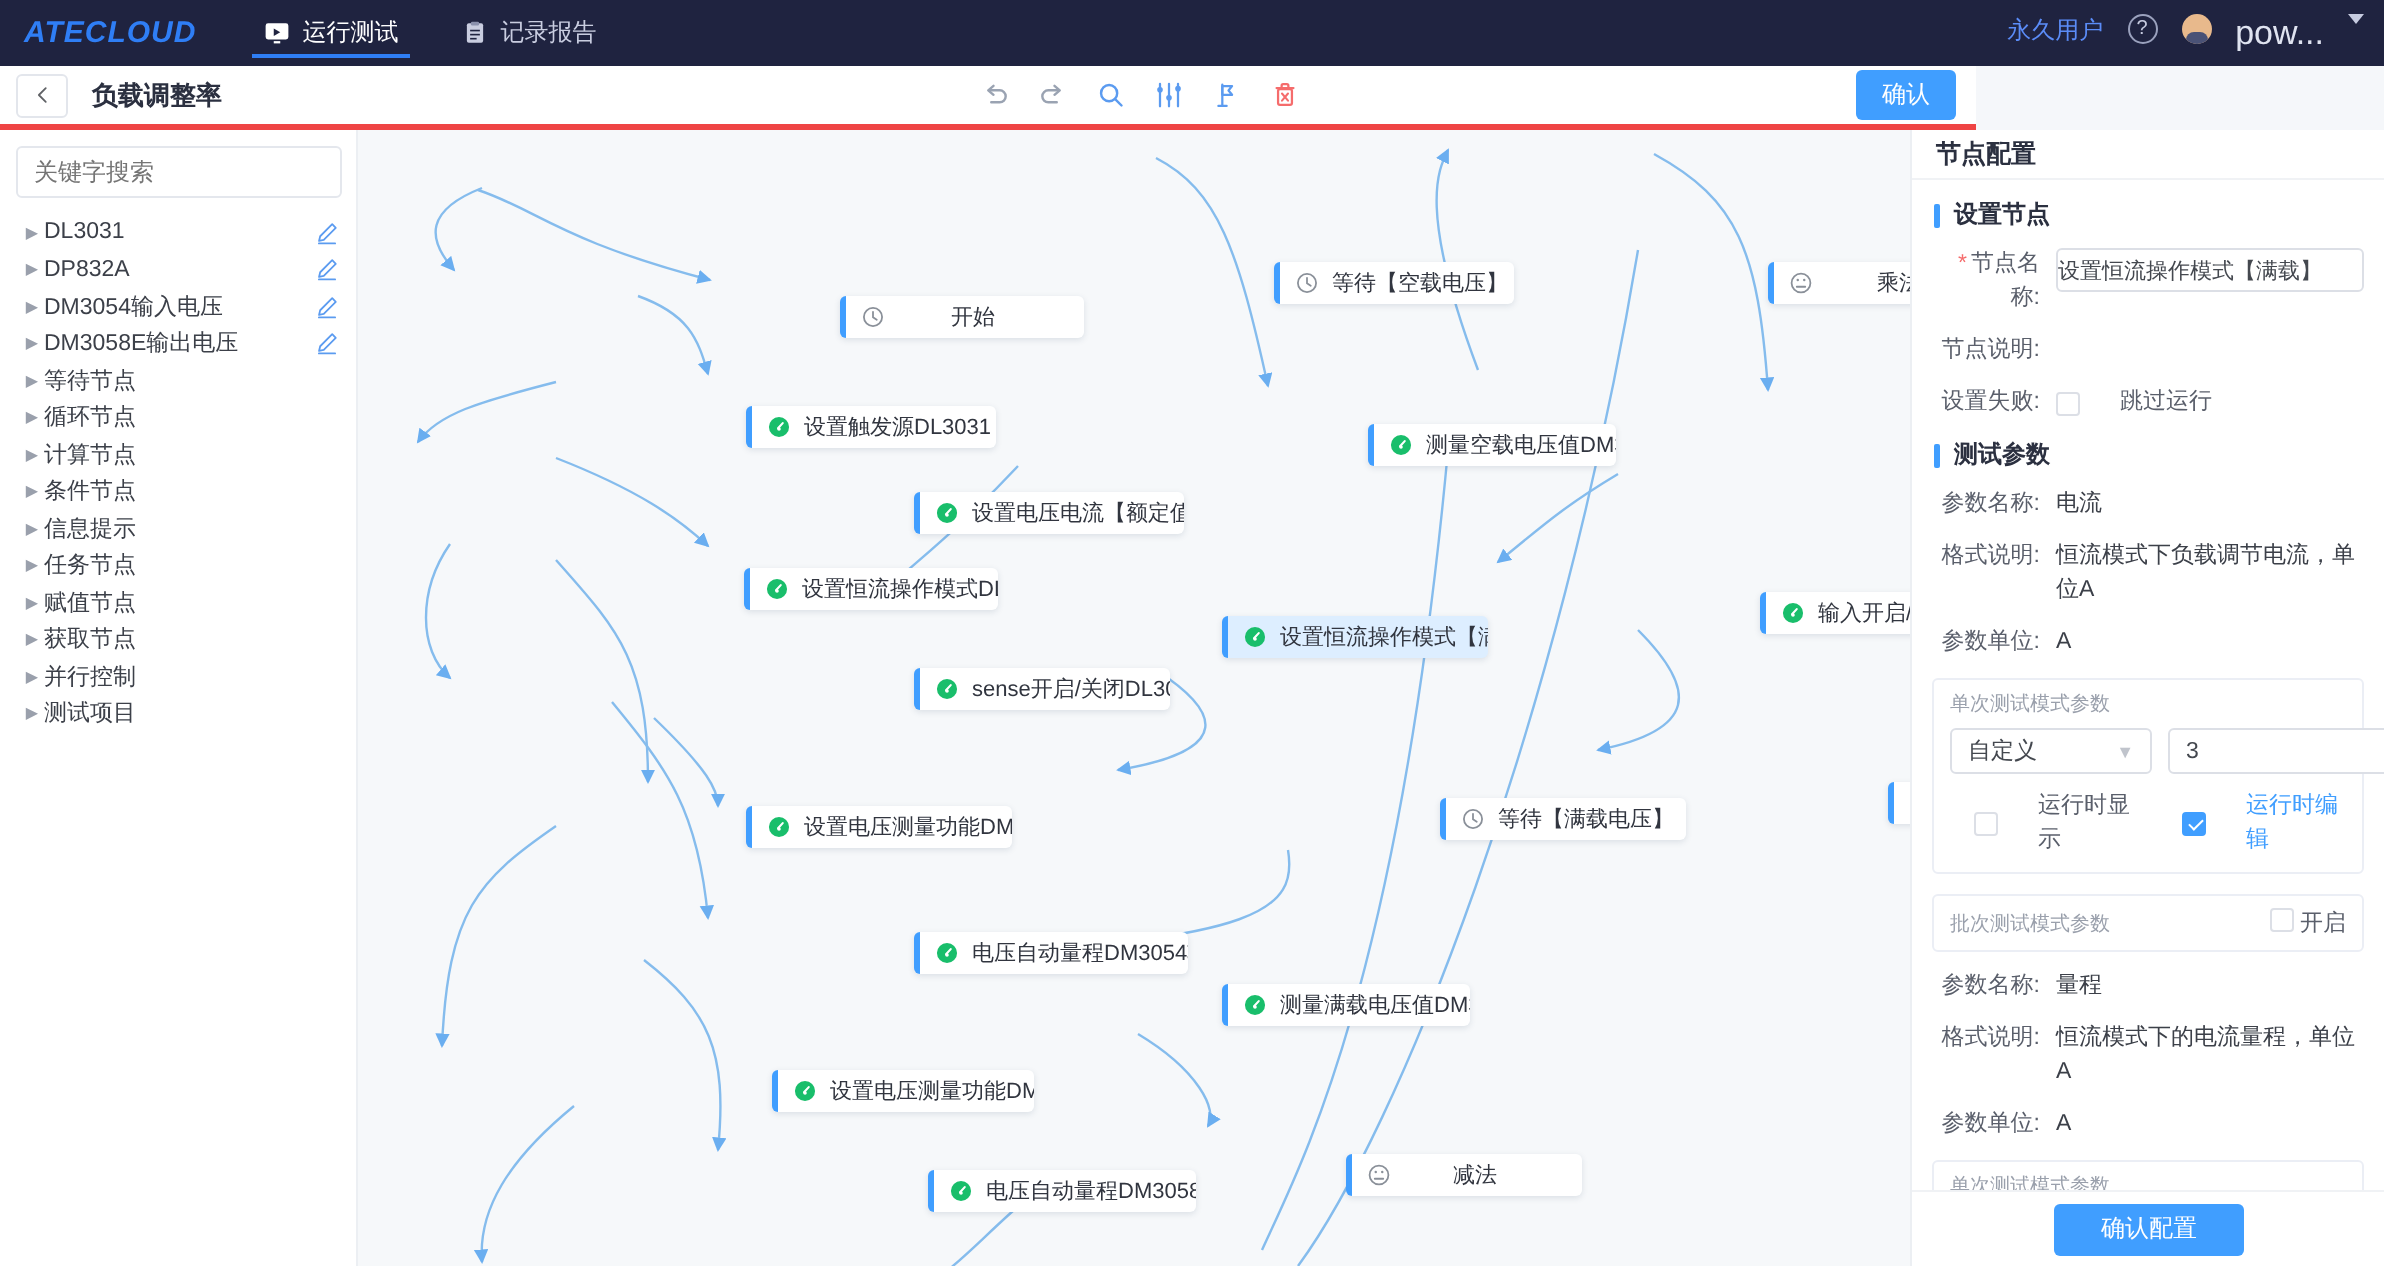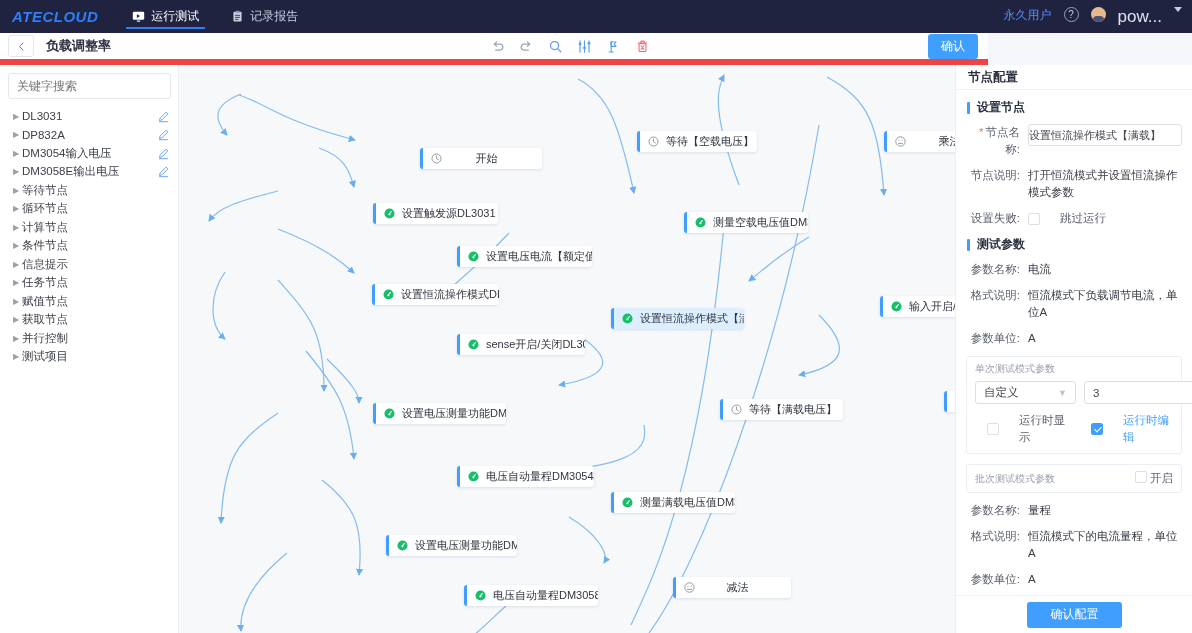--- a/index.html
+++ b/index.html
@@ -53,21 +53,21 @@
   .username { color: #dfe3f0; font-size: 17px; }
   .caret-down {
     width: 0; height: 0; border-left: 4px solid transparent;
     border-right: 4px solid transparent; border-top: 5px solid #c6cbe0;
     cursor: pointer;
   }
 
   
   .subheader {
     position: absolute; top: 33px; left: 0; width: 988px; height: 32px;
-    background: #fff; border-bottom: 6px solid #ef4444;
+    background: #fff; border-bottom: 3px solid #ef4444;
     display: flex; align-items: center;
   }
   .back-btn {
     width: 26px; height: 22px; margin-left: 8px; border: 1px solid #e3e6ec;
     border-radius: 3px; background: #fff; display: flex;
     align-items: center; justify-content: center; cursor: pointer;
   }
   .page-title { margin-left: 12px; font-size: 13px; font-weight: bold; color: #2b3040; }
   .toolbar {
     position: absolute; left: 490px; display: flex; align-items: center; gap: 14px;
@@ -566,21 +566,20 @@
 
       <div class="frow">
         <div class="flabel"><span class="req">*</span><span>节点名称:</span></div>
         <div class="fvalue">
           <input class="finput" value="设置恒流操作模式【满载】" style="">
         </div>
       </div>
 
       <div class="frow">
         <div class="flabel">节点说明:</div>
-        <div class="fvalue">打开恒流模式并设置恒流操作模式参数</div>
       </div>
 
       <div class="frow">
         <div class="flabel">设置失败:</div>
         <div class="fvalue chk-row">
           <span class="chk"></span>
           <span class="chk-text">跳过运行</span>
         </div>
       </div>
 

